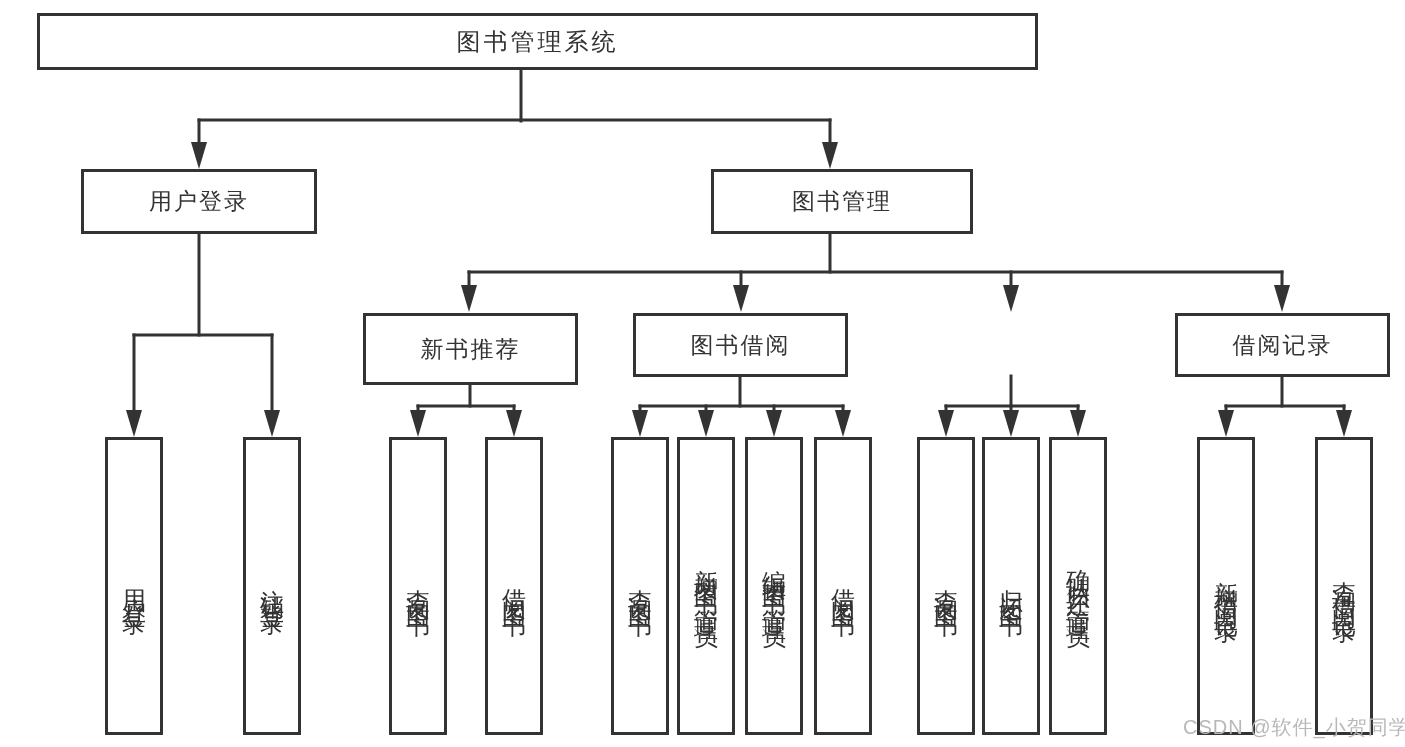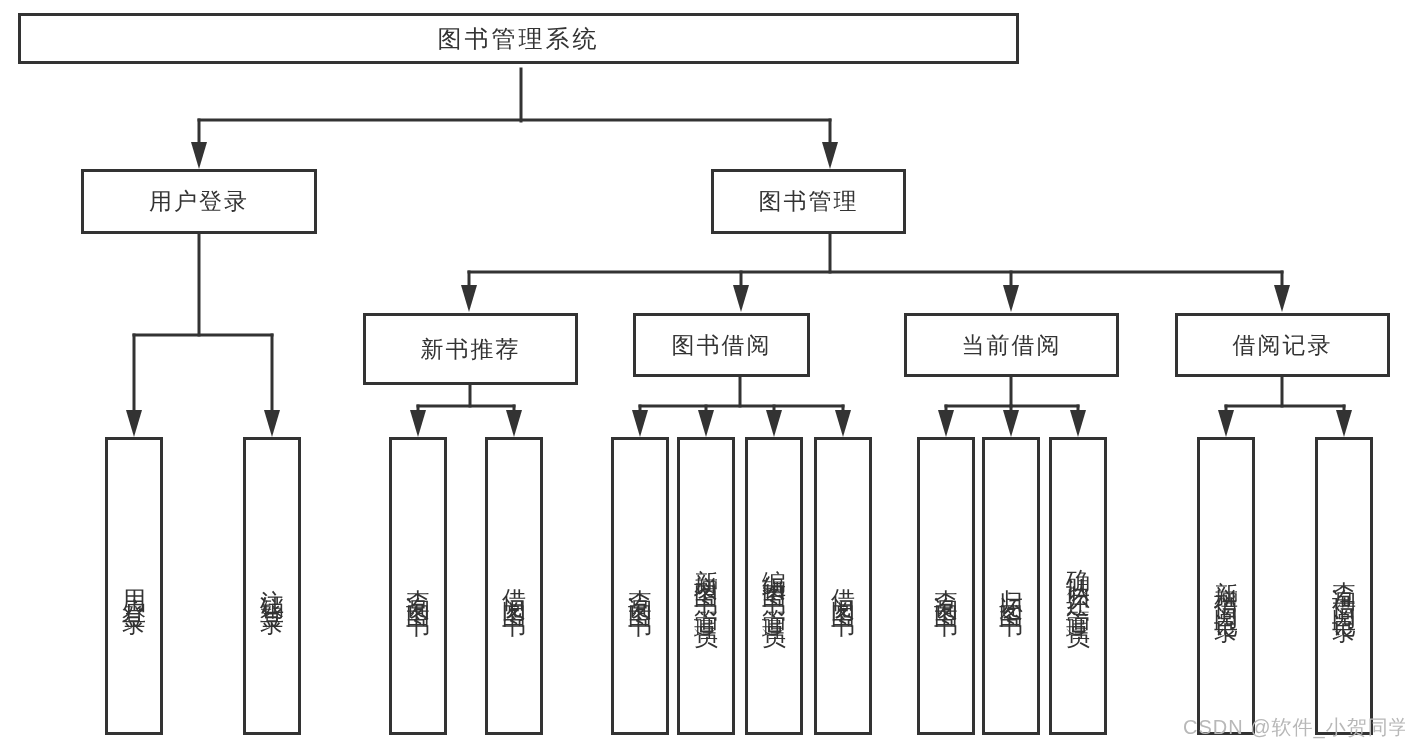--- a/index.html
+++ b/index.html
@@ -117,28 +117,27 @@
     <g>
       <line x1="1282" y1="376" x2="1282" y2="406"></line>
       <line x1="1226" y1="406" x2="1344" y2="406"></line>
       <line x1="1226" y1="406" x2="1226" y2="414"></line>
       <polygon points="1218,410 1234,410 1226,437"></polygon>
       <line x1="1344" y1="406" x2="1344" y2="414"></line>
       <polygon points="1336,410 1352,410 1344,437"></polygon>
     </g>
   </svg>
 
-  <div class="node h root" style="left:18px; top:13px; width:1001px; height:51px;">图书管理系统</div>
+  <div class="node h root" style="left:37px; top:13px; width:1001px; height:57px;">图书管理系统</div>
 
   <div class="node h" style="left:81px; top:169px; width:236px; height:65px;">用户登录</div>
-  <div class="node h" style="left:711px; top:169px; width:195px; height:65px;">图书管理</div>
+  <div class="node h" style="left:711px; top:169px; width:262px; height:65px;">图书管理</div>
 
   <div class="node h" style="left:363px; top:313px; width:215px; height:72px;">新书推荐</div>
-  <div class="node h" style="left:633px; top:313px; width:177px; height:64px;">图书借阅</div>
-  <div class="node h" style="left:904px; top:313px; width:215px; height:64px;">当前借阅</div>
+  <div class="node h" style="left:633px; top:313px; width:215px; height:64px;">图书借阅</div>
   <div class="node h" style="left:1175px; top:313px; width:215px; height:64px;">借阅记录</div>
 
   <div class="node v" style="left:105px; top:437px; width:58px; height:298px;">用户登录</div>
   <div class="node v" style="left:243px; top:437px; width:58px; height:298px;">注销登录</div>
 
   <div class="node v" style="left:389px; top:437px; width:58px; height:298px;">查询图书</div>
   <div class="node v" style="left:485px; top:437px; width:58px; height:298px;">借阅图书</div>
 
   <div class="node v" style="left:611px; top:437px; width:58px; height:298px;">查询图书</div>
   <div class="node v" style="left:677px; top:437px; width:58px; height:298px;">新增图书（管理员）</div>

